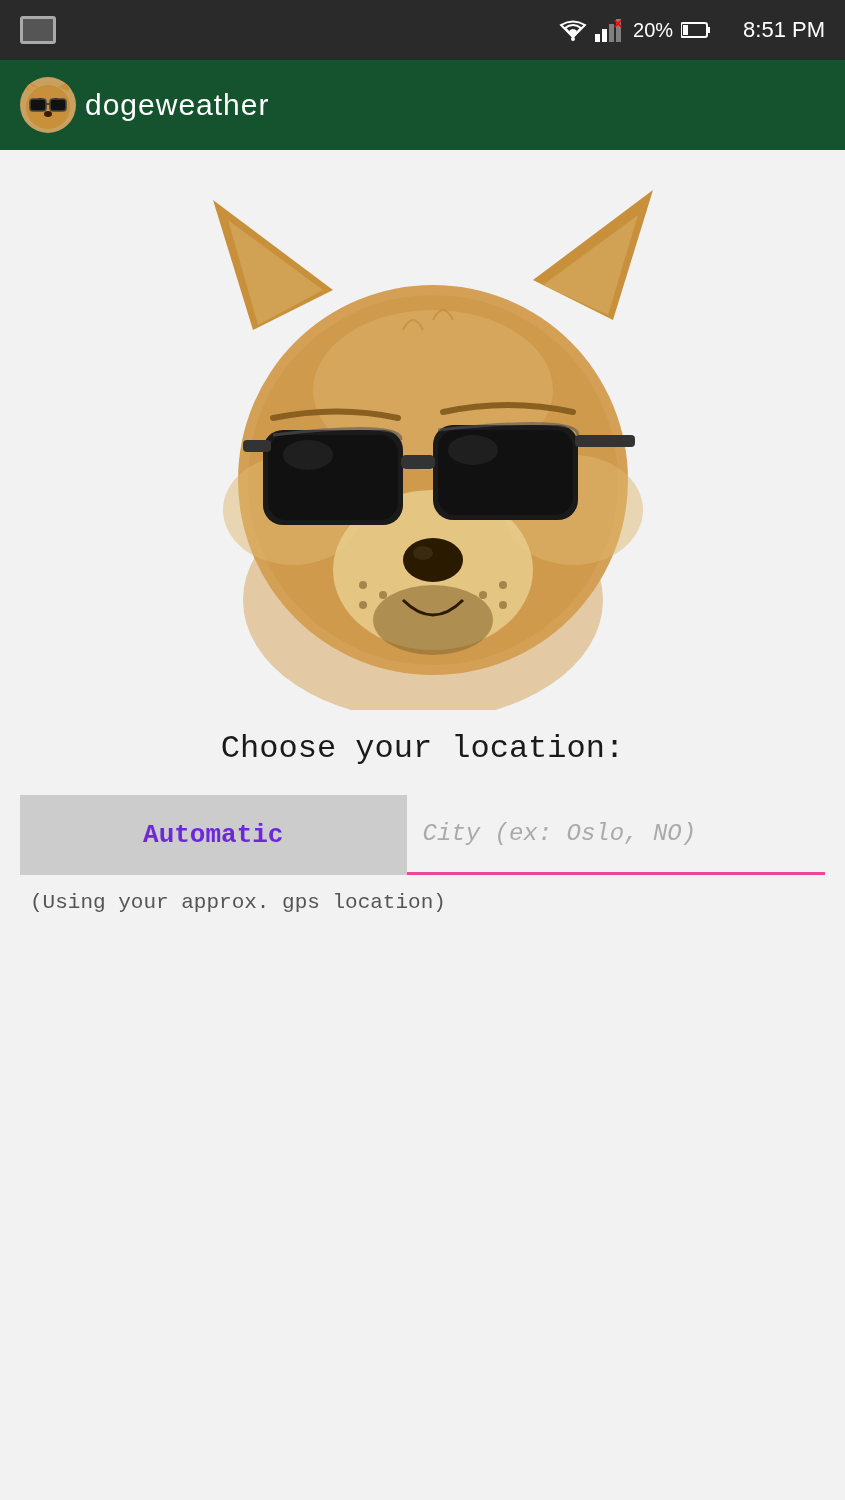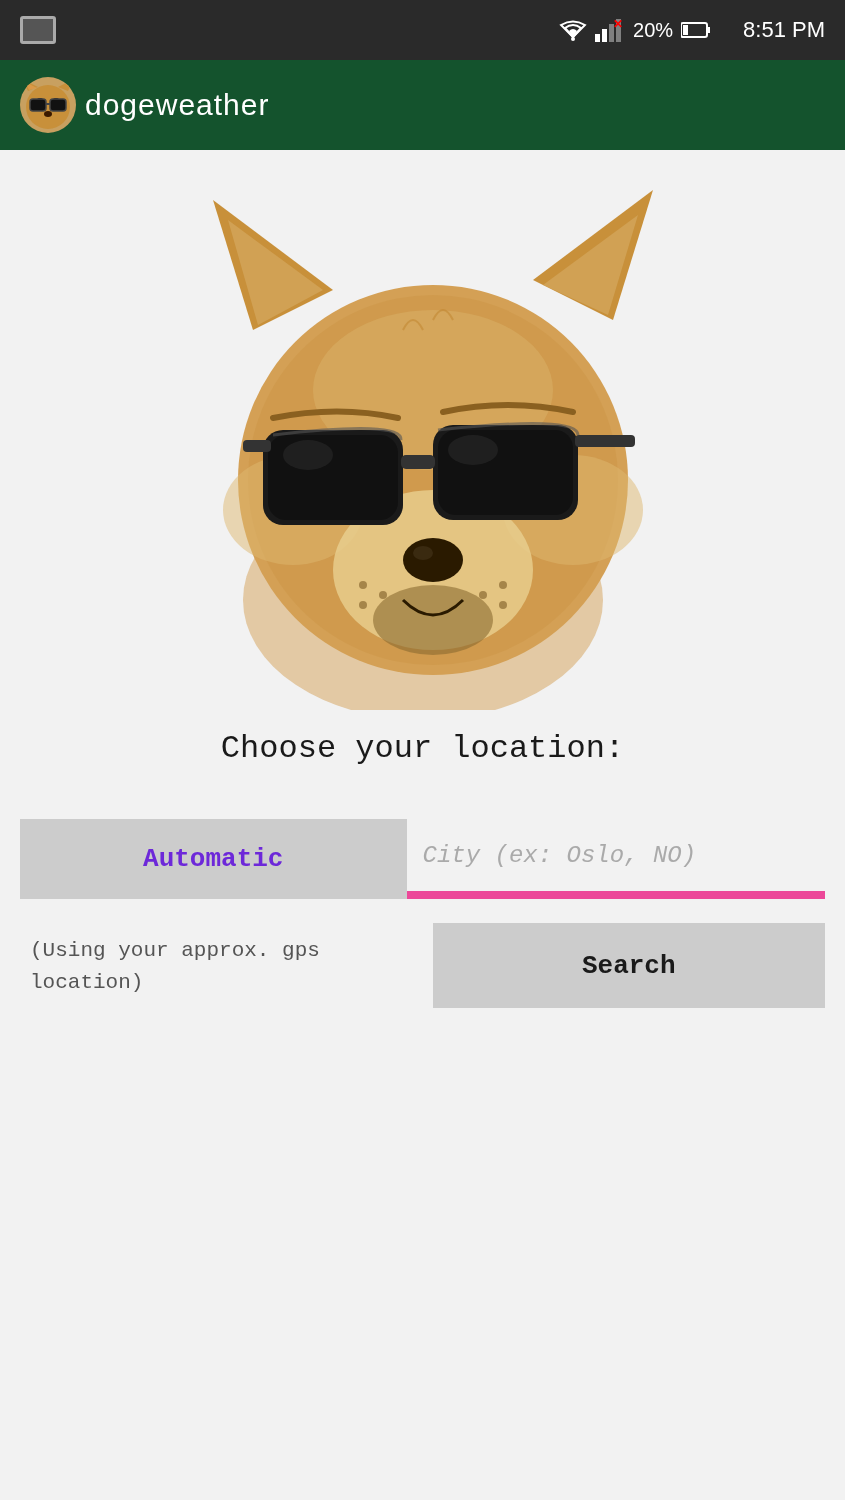--- a/index.html
+++ b/index.html
@@ -104,21 +104,20 @@
       height: 540px;
     }
 
     
     #location-section {
       width: 100%;
       padding: 0 20px;
       display: flex;
       flex-direction: column;
       align-items: center;
-      gap: 24px;
     }
 
     #choose-location-label {
       font-size: 32px;
       font-family: 'Courier New', monospace;
       color: #1a1a1a;
       margin-bottom: 28px;
       text-align: center;
     }
 
@@ -139,21 +138,21 @@
       font-weight: bold;
       color: #6d28d9;
       cursor: pointer;
       outline: none;
     }
 
     #city-input {
       flex: 1;
       height: 80px;
       border: none;
-      border-bottom: 8px solid #ec4899;
+      border-bottom: 3px solid #ec4899;
       background: transparent;
       font-size: 24px;
       font-family: 'Courier New', monospace;
       color: #aaa;
       padding: 0 16px;
       outline: none;
     }
 
     #city-input::placeholder {
       color: #aaa;
@@ -322,19 +321,16 @@
 
     <div id="controls-row">
       <button id="automatic-btn">Automatic</button>
       <input id="city-input" type="text" placeholder="City (ex: Oslo, NO)" style="">
     </div>
 
     <div id="bottom-row">
       <div id="gps-col">
         <span id="gps-note-text" class="gps-note-text">(Using your approx. gps location)</span>
       </div>
-      <div id="search-col">
-        <button id="search-btn">Search</button>
-      </div>
     </div>
   </div>
 
 </div>
 
 </body></html>

